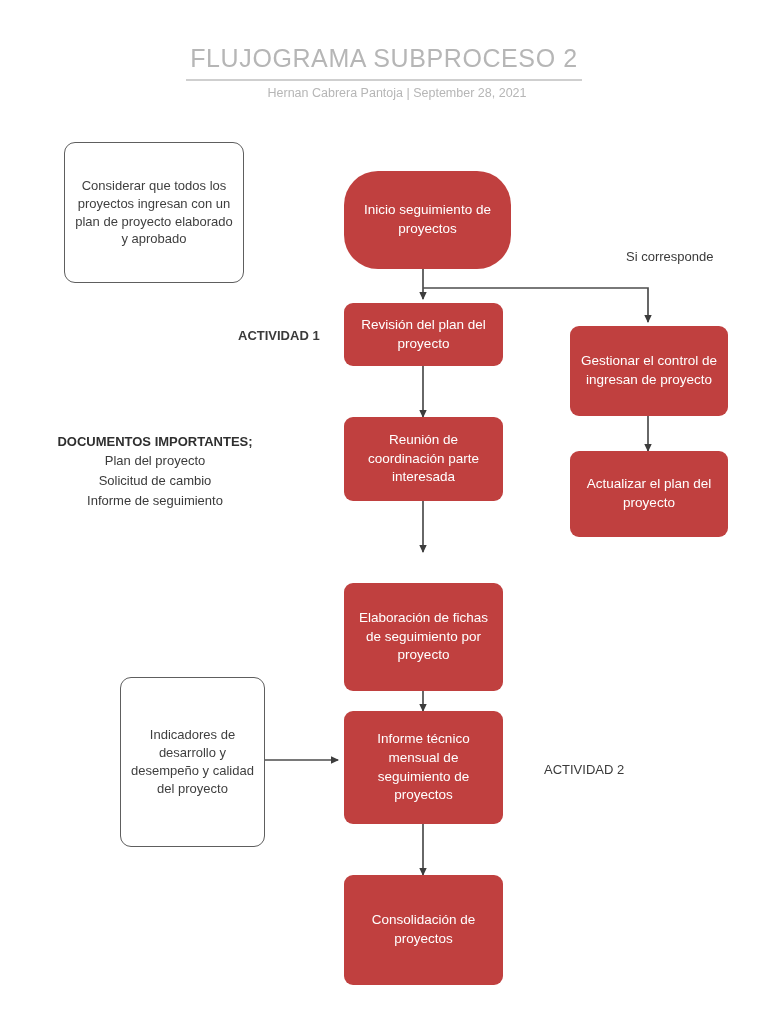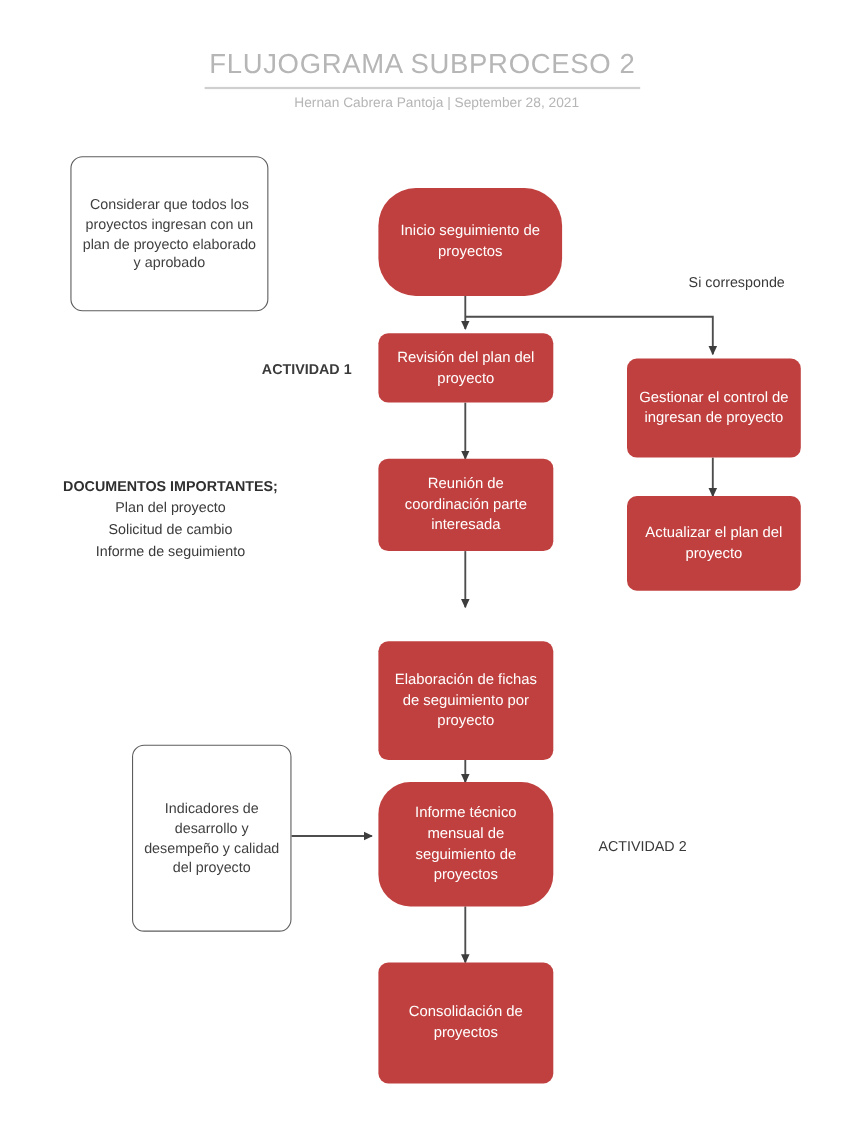--- a/index.html
+++ b/index.html
@@ -182,20 +182,20 @@
       <div class="doclist-item">Solicitud de cambio</div>
       <div class="doclist-item">Informe de seguimiento</div>
     </div>
 
     <div class="node node-process" style="left:344px; top:417px; width:159px; height:84px;">Reunión de coordinación parte interesada</div>
 
     <div class="node node-process" style="left:344px; top:552px; width:159px; height:108px;margin-top:31px;">Elaboración de fichas de seguimiento por proyecto</div>
 
     <div class="node node-note" style="left:120px; top:677px; width:145px; height:170px;">Indicadores de desarrollo y desempeño y calidad del proyecto</div>
 
-    <div class="node node-process" style="left:344px; top:711px; width:159px; height:113px;border-radius:29px;">Informe técnico mensual de seguimiento de proyectos</div>
+    <div class="node node-process" style="left:344px; top:711px; width:159px; height:113px;">Informe técnico mensual de seguimiento de proyectos</div>
 
     <div class="annot" style="left:544px; top:760px;">ACTIVIDAD 2</div>
 
     <div class="node node-process" style="left:344px; top:875px; width:159px; height:110px;">Consolidación de proyectos</div>
 
   </div>
 </div>
 
 </body></html>

